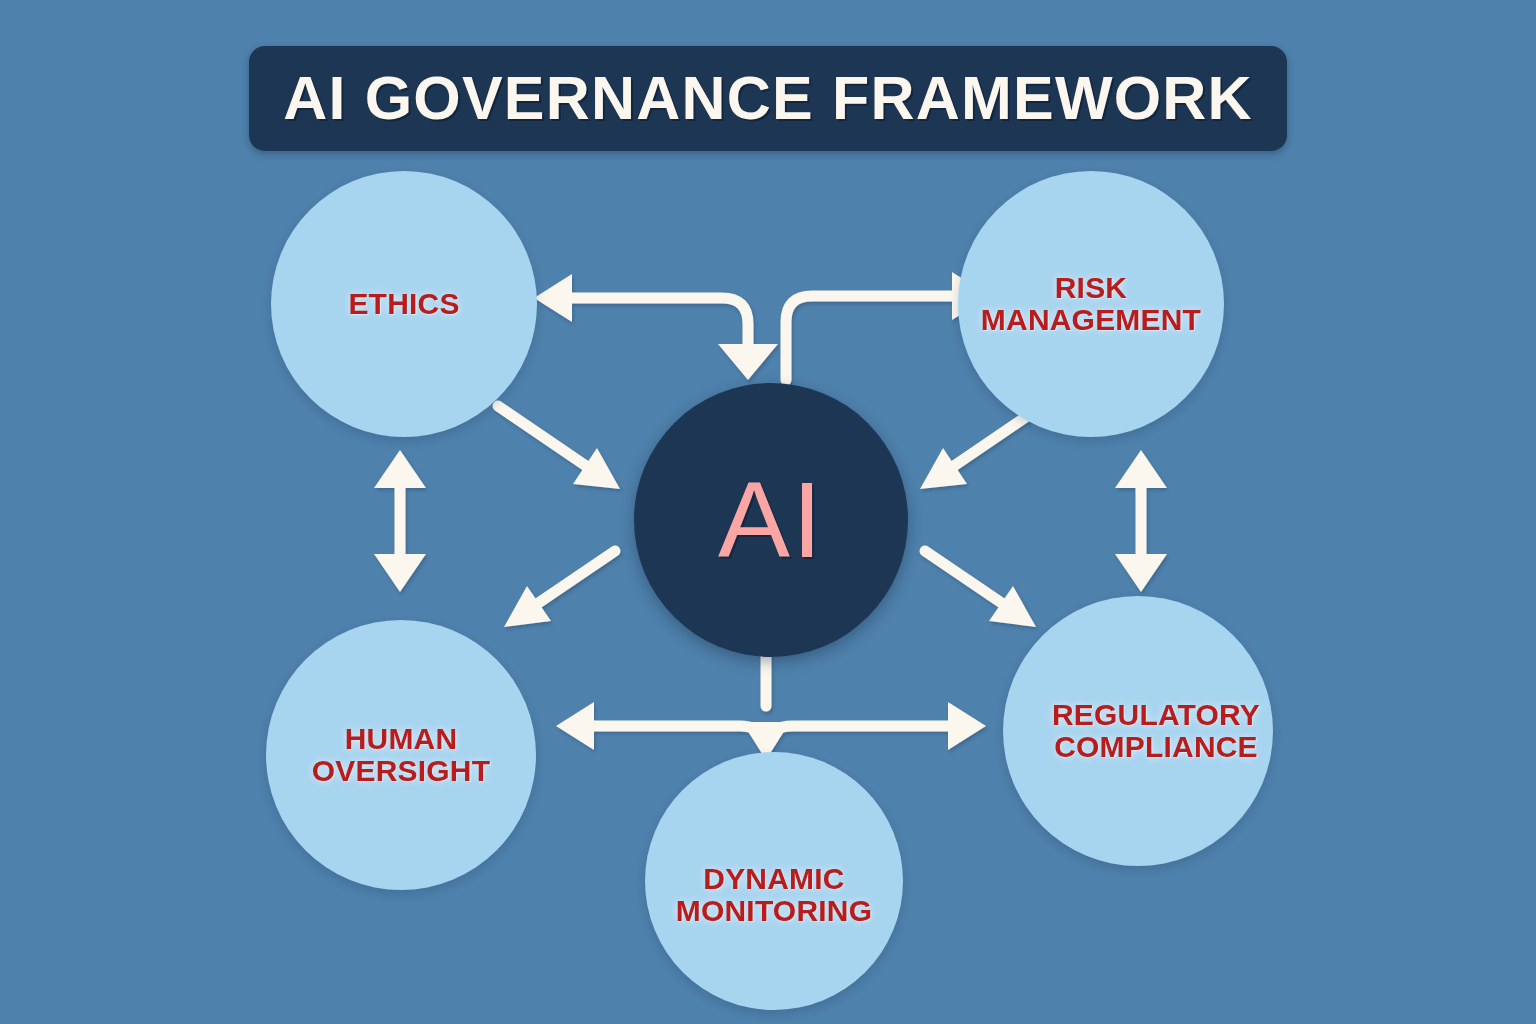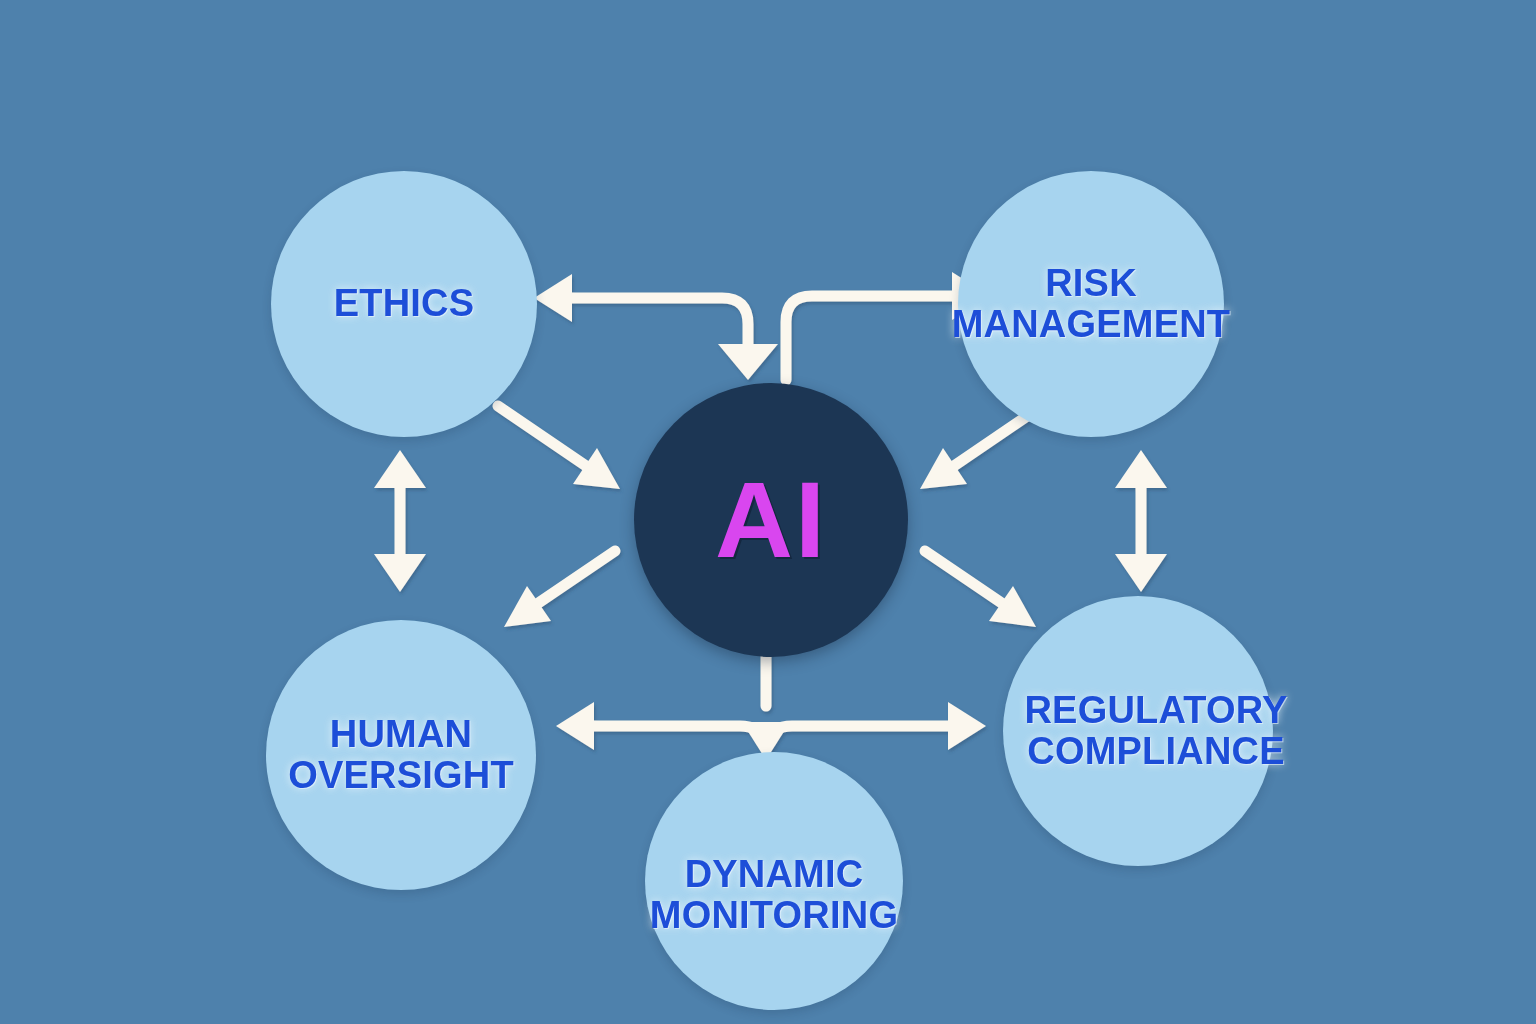--- a/index.html
+++ b/index.html
@@ -58,37 +58,37 @@
     align-items: center;
     justify-content: center;
     text-align: center;
     box-sizing: border-box;
   }
   .node-outer {
     background: #a7d4ef;
     box-shadow: 0 4px 10px rgba(22,44,70,0.18);
   }
   .node-outer .node-label {
-    color: #1d4ed8;
-    font-size: 38px;
+    color: #b91c1c;
+    font-size: 30px;
     font-weight: bold;
     line-height: 1.08;
     letter-spacing: 0.2px;
     text-shadow: 0 0 8px rgba(236,246,253,0.85), 1px 1px 0 rgba(236,246,253,0.6);
     white-space: pre-line;
     padding: 0 2px;
   }
   .node-center {
     background: #1c3654;
     box-shadow: 0 5px 14px rgba(16,32,52,0.35);
   }
   .node-center .node-label {
-    color: #d946ef;
+    color: #fca5a5;
     font-size: 108px;
-    font-weight: bold;
+    font-weight: normal;
     letter-spacing: 2px;
     line-height: 1;
     text-shadow: 2px 2px 0 rgba(12,26,44,0.5);
   }
 
   
   #node-ethics      { left: 271px;  top: 171px; width: 266px; height: 266px; }
   #node-risk        { left: 958px; top: 171px; width: 266px; height: 266px; }
   #node-human       { left: 266px;  top: 620px; width: 270px; height: 270px; }
   #node-regulatory  { left: 1003px; top: 596px; width: 270px; height: 270px; }
@@ -99,20 +99,23 @@
   #node-risk .node-label      { width: 300px; }
   #node-regulatory .node-label{ width: 300px; margin-left: 36px; }
   #node-human .node-label     { width: 290px; }
   #node-dynamic .node-label   { width: 280px; margin-top: 28px; }
 </style>
 </head>
 <body>
 
 <div id="stage">
 
+  <div id="title-banner">
+    <div id="title-text">AI GOVERNANCE FRAMEWORK</div>
+  </div>
 
   <svg id="arrow-layer" viewBox="0 0 1536 1024" width="1536" height="1024" aria-hidden="true">
     <defs>
       <filter id="arrowShadow" x="-30%" y="-30%" width="160%" height="160%">
         <feDropShadow dx="1.5" dy="2.5" stdDeviation="1.6" flood-color="#2b4f72" flood-opacity="0.45"></feDropShadow>
       </filter>
     </defs>
 
     <g filter="url(#arrowShadow)" fill="#fbf7ee" stroke="none">
 

